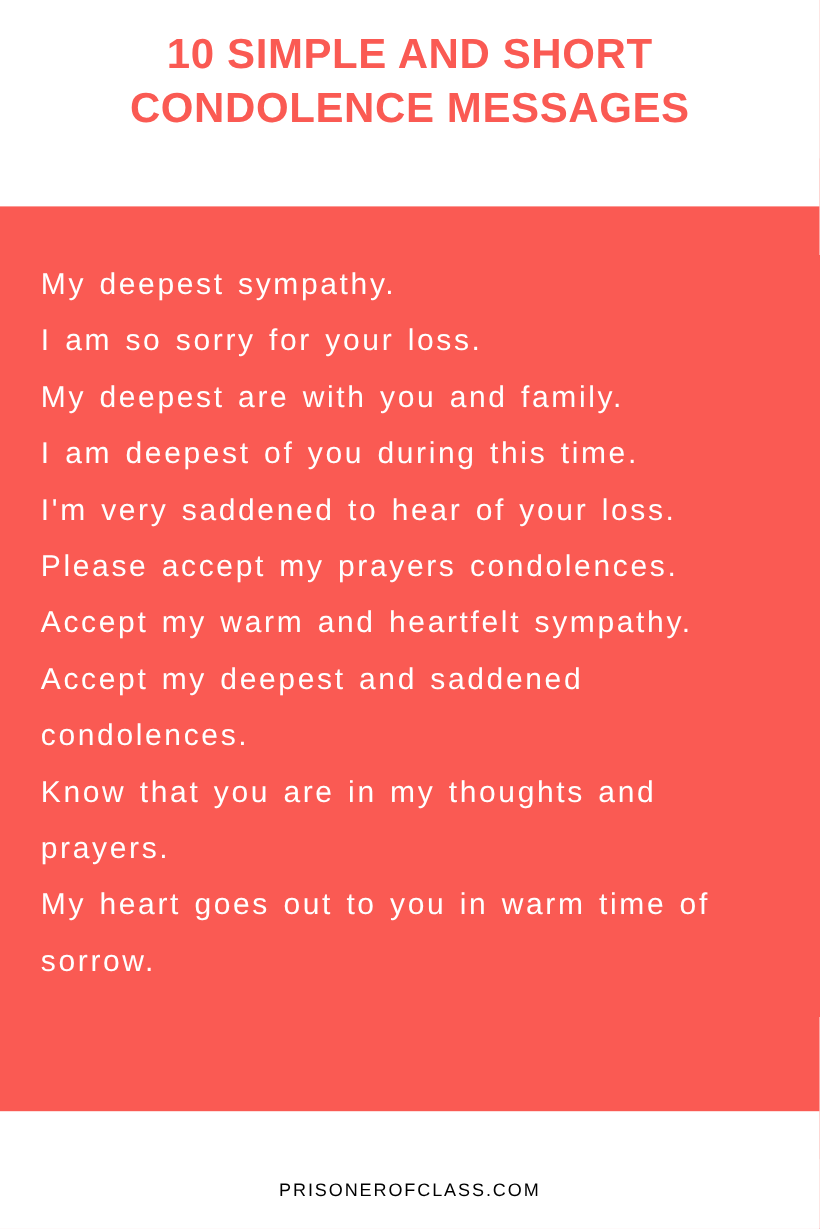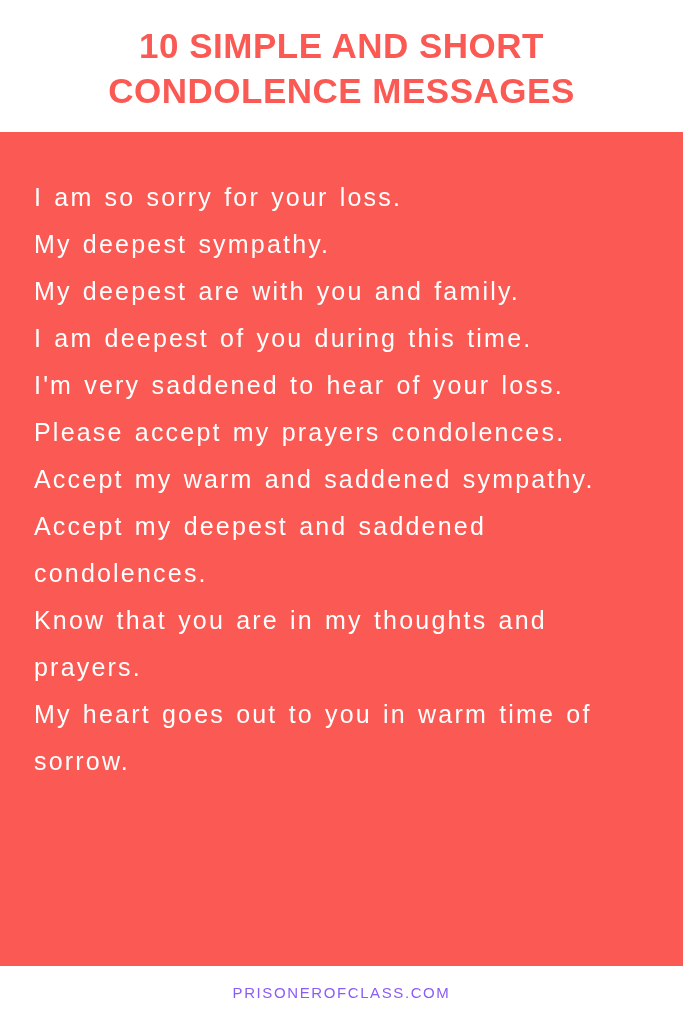--- a/index.html
+++ b/index.html
@@ -13,20 +13,21 @@
     font-family: "Liberation Sans", sans-serif;
     overflow: hidden;
   }
   .poster {
     position: relative;
     width: 683px;
     height: 1024px;
     background: #ffffff;
     display: flex;
     flex-direction: column;
+    gap: 40px;
   }
   .title-area {
     padding: 24px 50px 18px 50px;
     text-align: center;
     background: #ffffff;
   }
   .title {
     color: #fa5a53;
     font-family: "Liberation Sans", sans-serif;
     font-size: 35px;
@@ -57,45 +58,45 @@
     margin: 0;
     padding: 0;
     word-spacing: 2px;
   }
   .footer {
     background: #ffffff;
     text-align: center;
     padding: 18px 0 22px 0;
   }
   .footer-text {
-    color: #8b5cf6;
+    color: #000000;
     font-family: "Liberation Sans", sans-serif;
     font-size: 15px;
     letter-spacing: 1.6px;
     font-weight: 400;
   }
 </style>
 </head>
 <body>
 
 <div class="poster">
 
   <div class="title-area">
     <h1 class="title">10 SIMPLE AND SHORT CONDOLENCE MESSAGES</h1>
   </div>
 
   <div class="message-panel">
     <ul class="message-list">
+      <li class="message-item">My deepest sympathy.</li>
       <li class="message-item">I am so sorry for your loss.</li>
-      <li class="message-item">My deepest sympathy.</li>
       <li class="message-item">My deepest are with you and family.</li>
       <li class="message-item">I am deepest of you during this time.</li>
       <li class="message-item">I'm very saddened to hear of your loss.</li>
       <li class="message-item">Please accept my prayers condolences.</li>
-      <li class="message-item">Accept my warm and saddened sympathy.</li>
+      <li class="message-item">Accept my warm and heartfelt sympathy.</li>
       <li class="message-item">Accept my deepest and saddened condolences.</li>
       <li class="message-item">Know that you are in my thoughts and prayers.</li>
       <li class="message-item">My heart goes out to you in warm time of sorrow.</li>
     </ul>
   </div>
 
   <div class="footer">
     <span class="footer-text">PRISONEROFCLASS.COM</span>
   </div>
 

